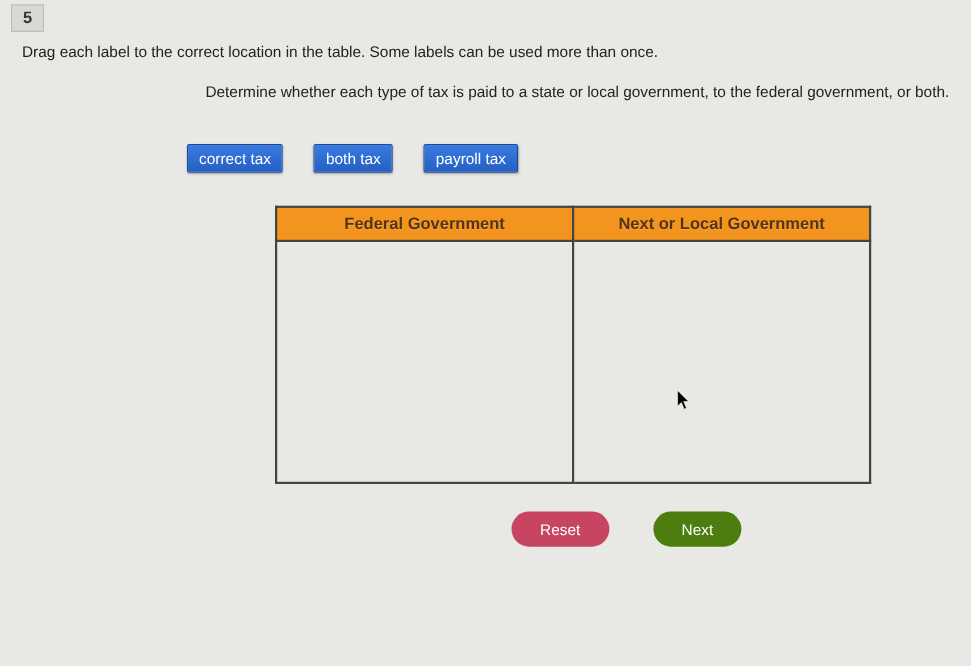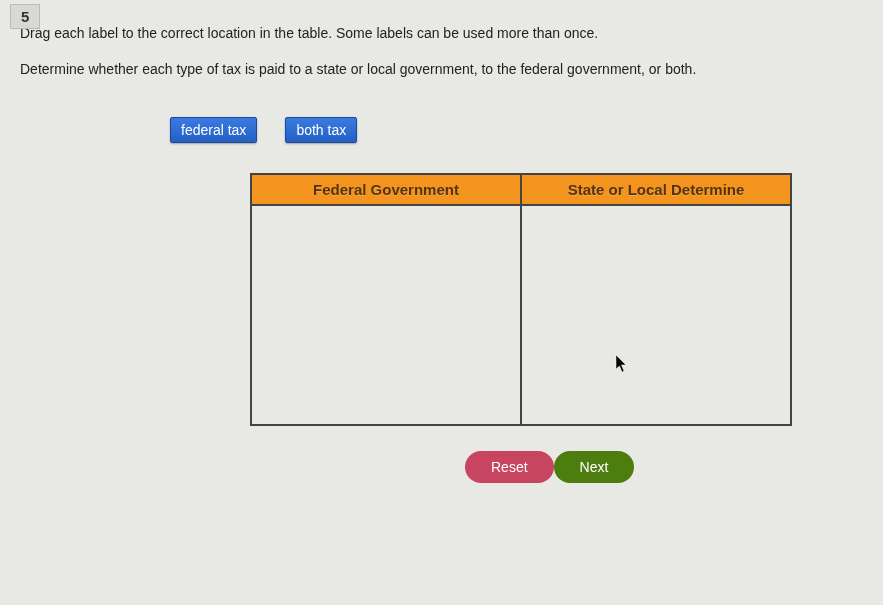--- a/index.html
+++ b/index.html
@@ -20,31 +20,32 @@
       top: 4px;
       left: 10px;
       background: #d8d8d4;
       padding: 3px 10px;
       font-size: 15px;
       font-weight: bold;
       color: #333;
       border: 1px solid #bbb;
     }
     .content {
-      padding: 25px 20px 20px 20px;
+      padding: 39px 20px 20px 20px;
     }
     .instruction1 {
       font-size: 14px;
       color: #222;
       margin-bottom: 20px;
     }
     .instruction2 {
       font-size: 14px;
       color: #222;
       margin-bottom: 40px;
+      text-align: right;
     }
     .labels-row {
       margin-left: 150px;
       display: flex;
       gap: 28px;
       margin-bottom: 30px;
     }
     .label-chip {
       background: #2b6bd4;
       background: linear-gradient(to bottom, #3a7ae0, #2560c4);
@@ -80,20 +81,21 @@
       border: 2px solid #444;
       height: 220px;
       width: 50%;
       background: #e8e8e4;
       vertical-align: top;
     }
     .buttons-row {
       margin-top: 25px;
       margin-left: 445px;
       display: flex;
+      gap: 40px;
     }
     .btn {
       border: none;
       color: #fff;
       font-size: 14px;
       padding: 8px 26px;
       border-radius: 20px;
       cursor: pointer;
       font-weight: 500;
     }
@@ -119,30 +121,31 @@
 </head>
 <body>
 
 <div class="question-number">5</div>
 
 <div class="content">
   <p class="instruction1">Drag each label to the correct location in the table. Some labels can be used more than once.</p>
   <p class="instruction2">Determine whether each type of tax is paid to a state or local government, to the federal government, or both.</p>
 
   <div class="labels-row">
-    <div class="label-chip">federal tax</div>
+    <div class="label-chip">correct tax</div>
     <div class="label-chip">both tax</div>
+    <div class="label-chip">payroll tax</div>
   </div>
 
   <div class="table-wrap">
     <table class="drop-table">
       <thead>
         <tr>
           <th>Federal Government</th>
-          <th>State or Local Determine</th>
+          <th>Next or Local Government</th>
         </tr>
       </thead>
       <tbody>
         <tr>
           <td></td>
           <td></td>
         </tr>
       </tbody>
     </table>
   </div>

